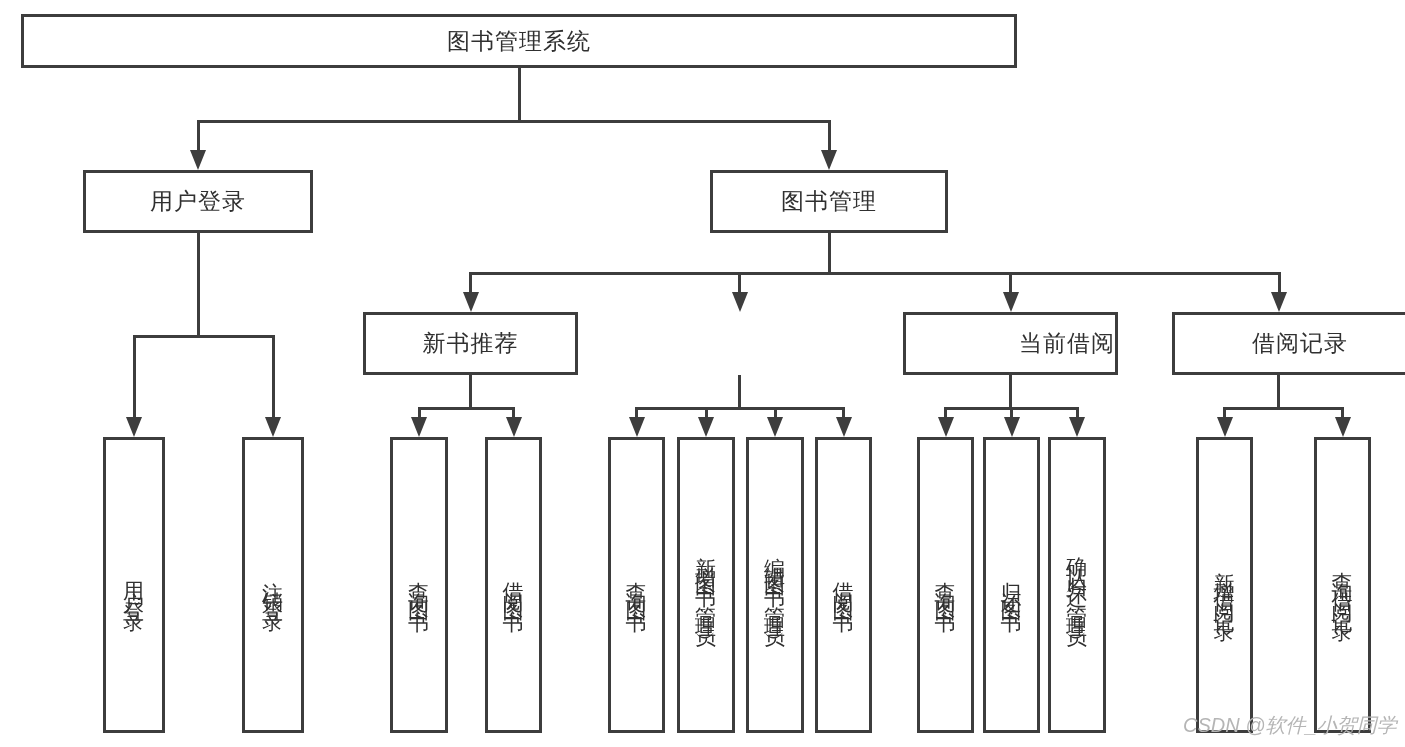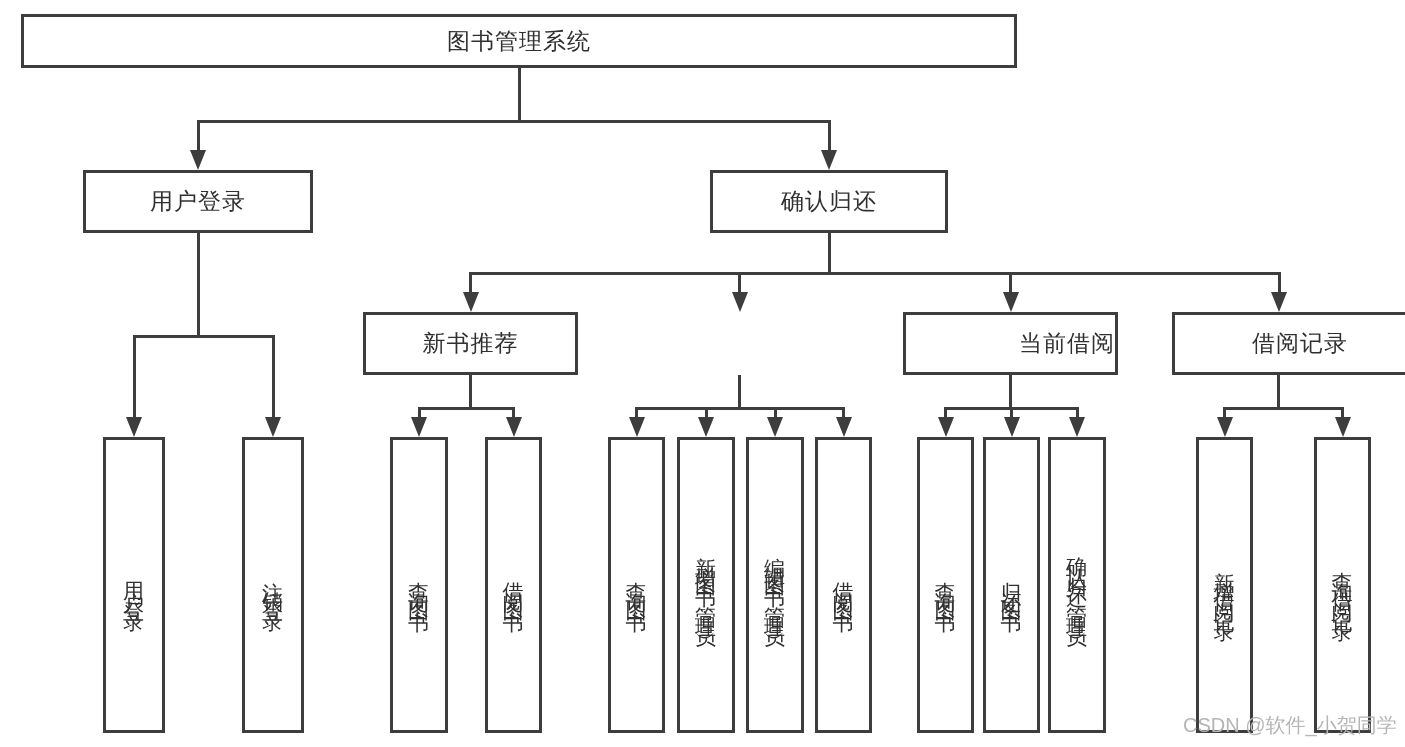--- a/index.html
+++ b/index.html
@@ -47,36 +47,37 @@
     border-right:8px solid transparent;
     border-top:20px solid var(--line);
   }
   .watermark{
     position:absolute;
     left:1183px;top:712px;
     font-size:20px;
     color:var(--wm);
     white-space:nowrap;
     z-index:5;
+    font-style:italic;
   }
 </style>
 </head>
 <body>
 
 <div id="canvas">
 
   <div class="box h" style="left:21px;top:14px;width:996px;height:54px;">
     <span class="label">图书管理系统</span>
   </div>
 
   <div class="box h" style="left:83px;top:170px;width:230px;height:63px;">
     <span class="label">用户登录</span>
   </div>
   <div class="box h" style="left:710px;top:170px;width:238px;height:63px;">
-    <span class="label">确认归还</span>
+    <span class="label">图书管理</span>
   </div>
 
   <div class="box h" style="left:363px;top:312px;width:215px;height:63px;text-align:center;">
     <span class="label">新书推荐</span>
   </div>
   <div class="box h" style="left:903px;top:312px;width:215px;height:63px;justify-content:flex-end;">
     <span class="label">当前借阅</span>
   </div>
   <div class="box h" style="left:1172px;top:312px;width:256px;height:63px;">
     <span class="label">借阅记录</span>

